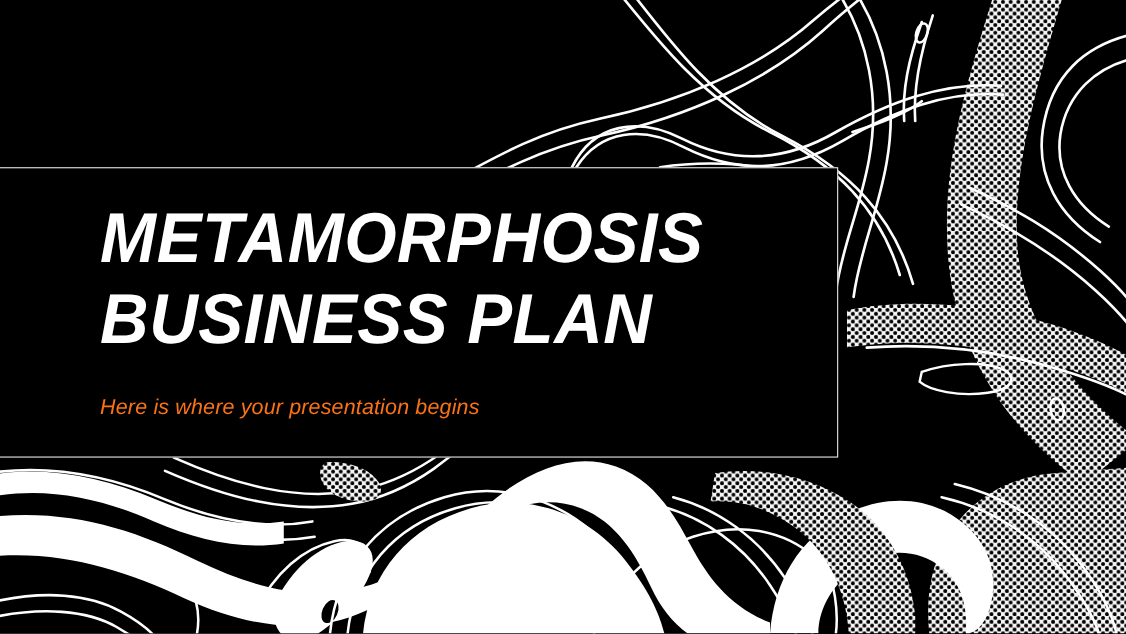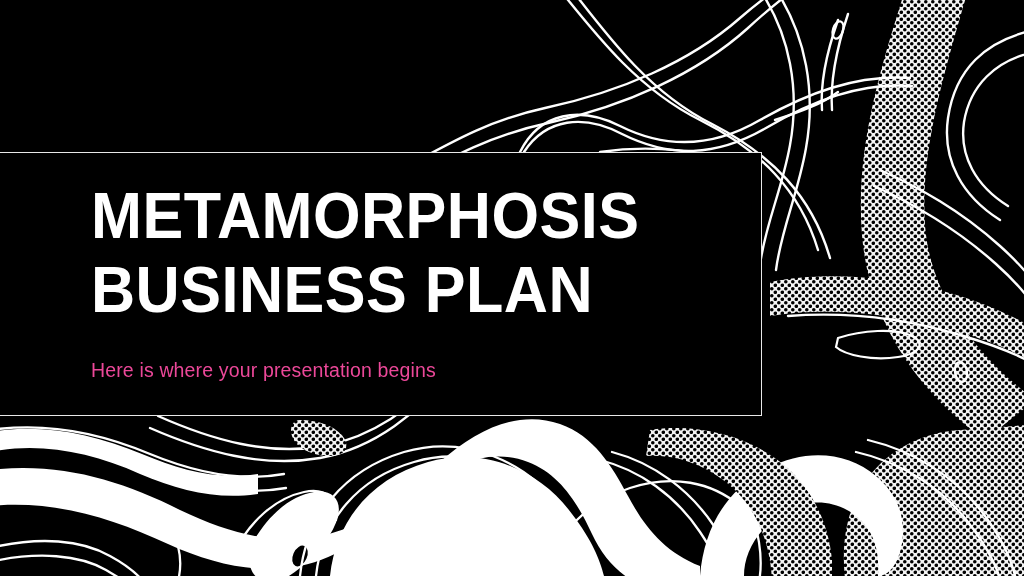--- a/index.html
+++ b/index.html
@@ -38,39 +38,40 @@
     border: 1px solid #e8e8e8;
     box-sizing: border-box;
     z-index: 10;
   }
 
   #title-block {
     position: absolute;
     left: 94px;
     top: 26px;
     right: 18px;
+    font-style: italic;
   }
 
   .title-line {
     display: block;
     color: #ffffff;
     font-family: "Liberation Sans", sans-serif;
     font-weight: 700;
     font-size: 64px;
     line-height: 74px;
     letter-spacing: 0.5px;
     white-space: nowrap;
     transform: scaleX(0.955);
     transform-origin: left center;
     margin: 0;
   }
 
   #slide-subtitle {
     display: block;
-    color: #ec4899;
+    color: #f97316;
     font-family: "Liberation Sans", sans-serif;
     font-weight: 400;
     font-size: 19.5px;
     line-height: 26px;
     letter-spacing: 0.15px;
     margin-top: 30px;
     white-space: nowrap;
   }
 </style>
 </head>

